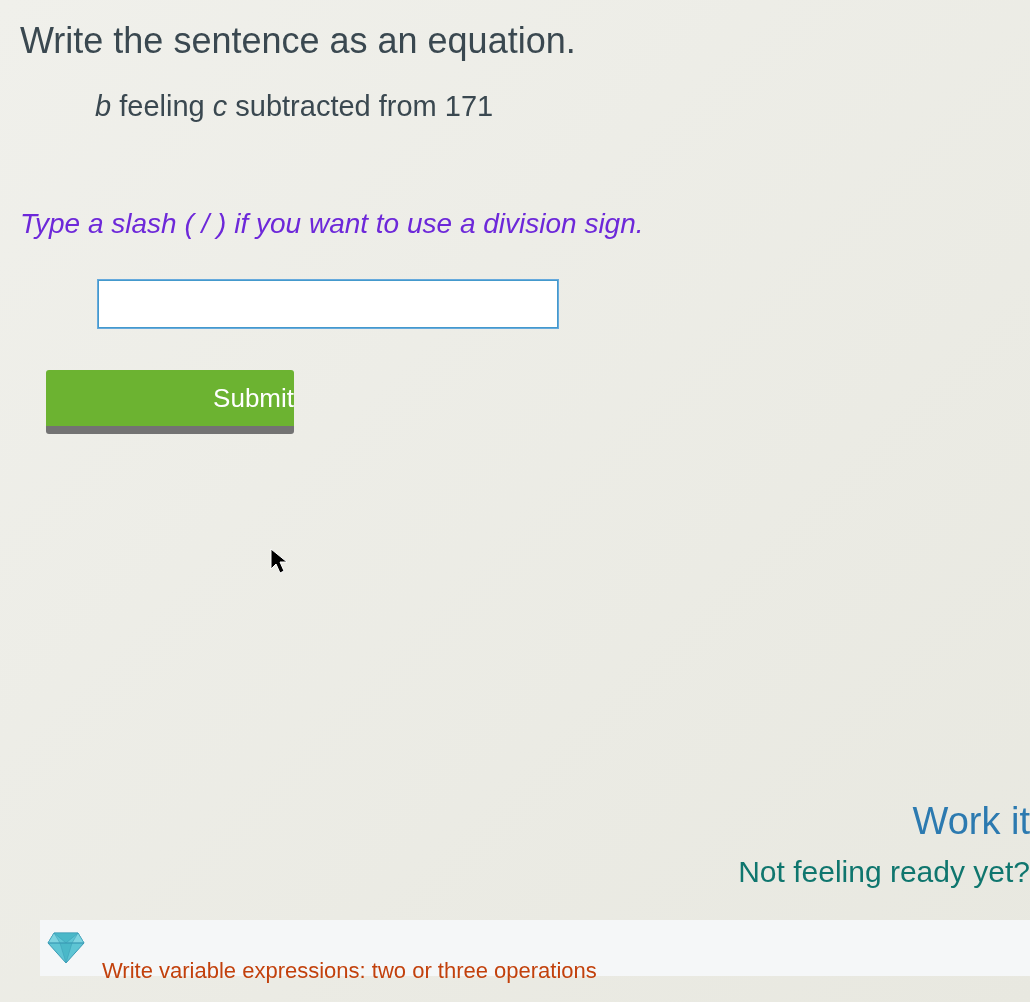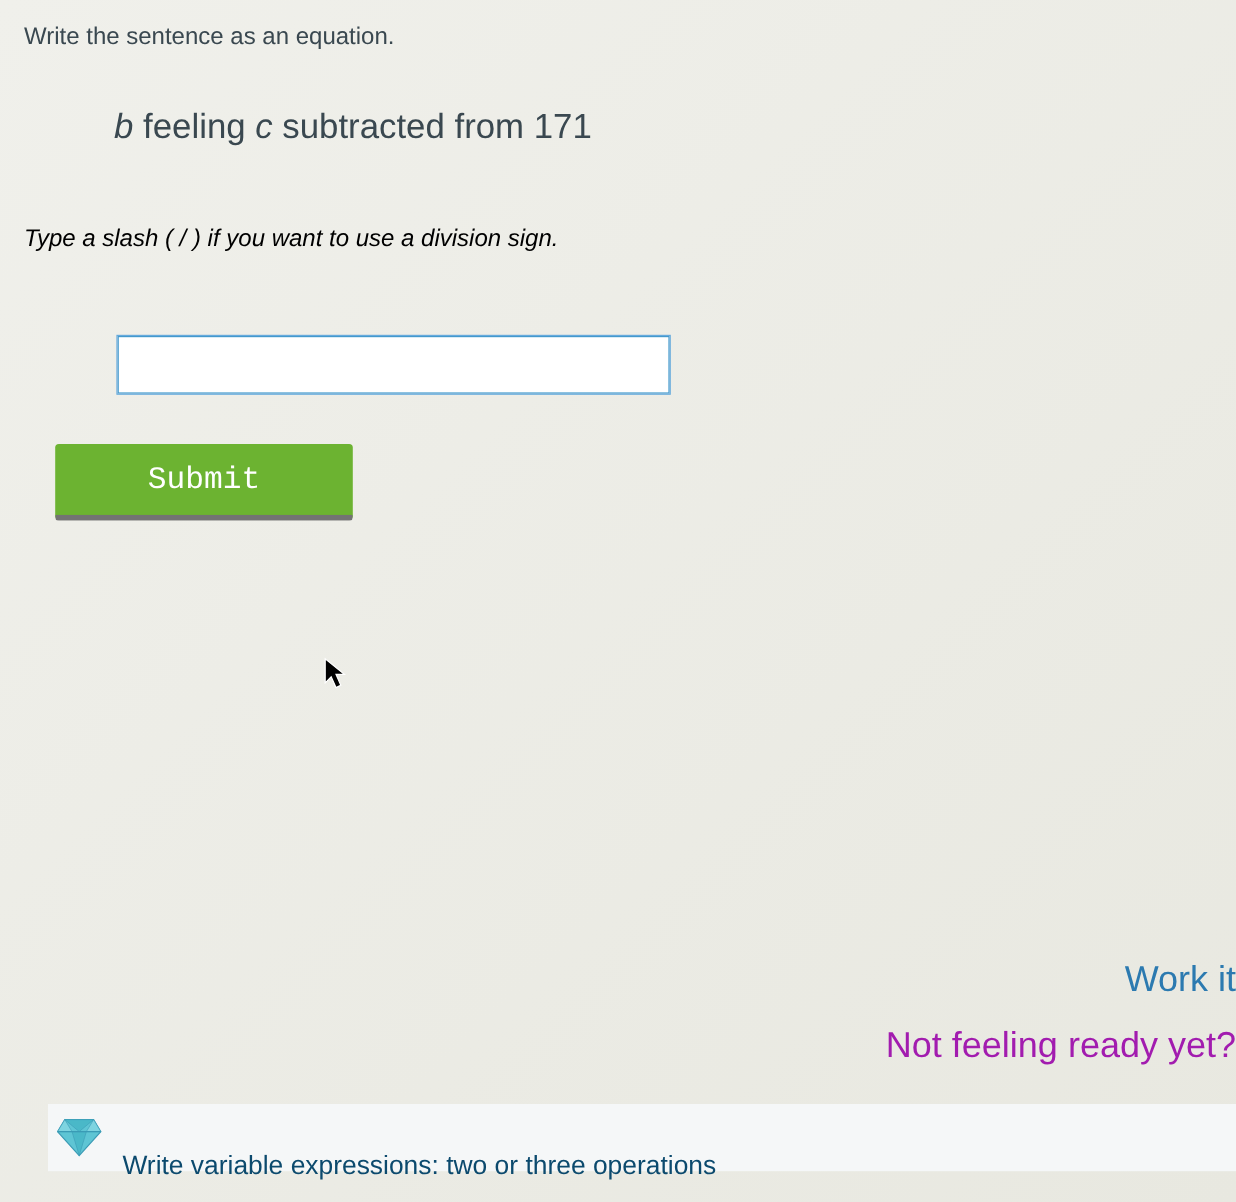--- a/index.html
+++ b/index.html
@@ -13,41 +13,41 @@
       background: linear-gradient(to bottom right, #f0f0eb, #e8e8e0);
       font-family: Verdana, Geneva, sans-serif;
       position: relative;
       overflow: hidden;
       color: #3a4850;
     }
     .prompt {
       position: absolute;
       left: 20px;
       top: 20px;
-      font-size: 20px;
+      font-size: 36px;
       font-weight: 400;
       color: #3a4850;
     }
     .sentence {
       position: absolute;
       left: 95px;
       top: 90px;
       font-size: 29px;
       color: #3a4850;
     }
     .sentence .var {
       font-style: italic;
     }
     .hint {
       position: absolute;
       left: 20px;
-      top: 188px;
-      font-size: 20px;
+      top: 208px;
+      font-size: 28px;
       font-style: italic;
-      color: #000000;
+      color: #6d28d9;
     }
     .answer-input {
       position: absolute;
       left: 98px;
       top: 280px;
       width: 460px;
       height: 48px;
       border: 1px solid #4499cc;
       outline: 1px solid #66aadd;
       background: #ffffff;
@@ -55,68 +55,69 @@
       padding: 4px 8px;
     }
     .submit-btn {
       position: absolute;
       left: 46px;
       top: 370px;
       width: 248px;
       height: 64px;
       background: #6cb331;
       border: none;
-      border-bottom: 5px solid #737373;
+      border-bottom: 8px solid #737373;
       color: #ffffff;
       font-size: 26px;
-      font-family: Liberation Mono, monospace;
+      font-family: Liberation Sans, sans-serif;
       cursor: pointer;
       border-radius: 3px;
+      text-align: right;
     }
     .cursor {
       position: absolute;
       left: 270px;
       top: 548px;
       pointer-events: none;
     }
     .work-it {
       position: absolute;
       right: 0;
       top: 800px;
-      font-size: 30px;
+      font-size: 38px;
       color: #2c7ab0;
       font-weight: 400;
     }
     .not-ready {
       position: absolute;
       right: 0;
       top: 855px;
       font-size: 30px;
-      color: #a21caf;
+      color: #0f766e;
     }
     .footer-bar {
       position: absolute;
       left: 40px;
       right: 0;
       top: 920px;
       height: 56px;
       background: #f5f7f8;
       display: flex;
       align-items: center;
       padding-left: 6px;
     }
     .diamond-icon {
       display: inline-flex;
       align-items: center;
       justify-content: center;
       margin-right: 16px;
     }
     .footer-link {
       font-size: 22px;
-      color: #0c4a6e;
+      color: #c2410c;
       cursor: pointer;
       margin-top: 46px;
     }
   </style>
 </head>
 <body>
 
 <div class="prompt">Write the sentence as an equation.</div>
 
 <div class="sentence">

